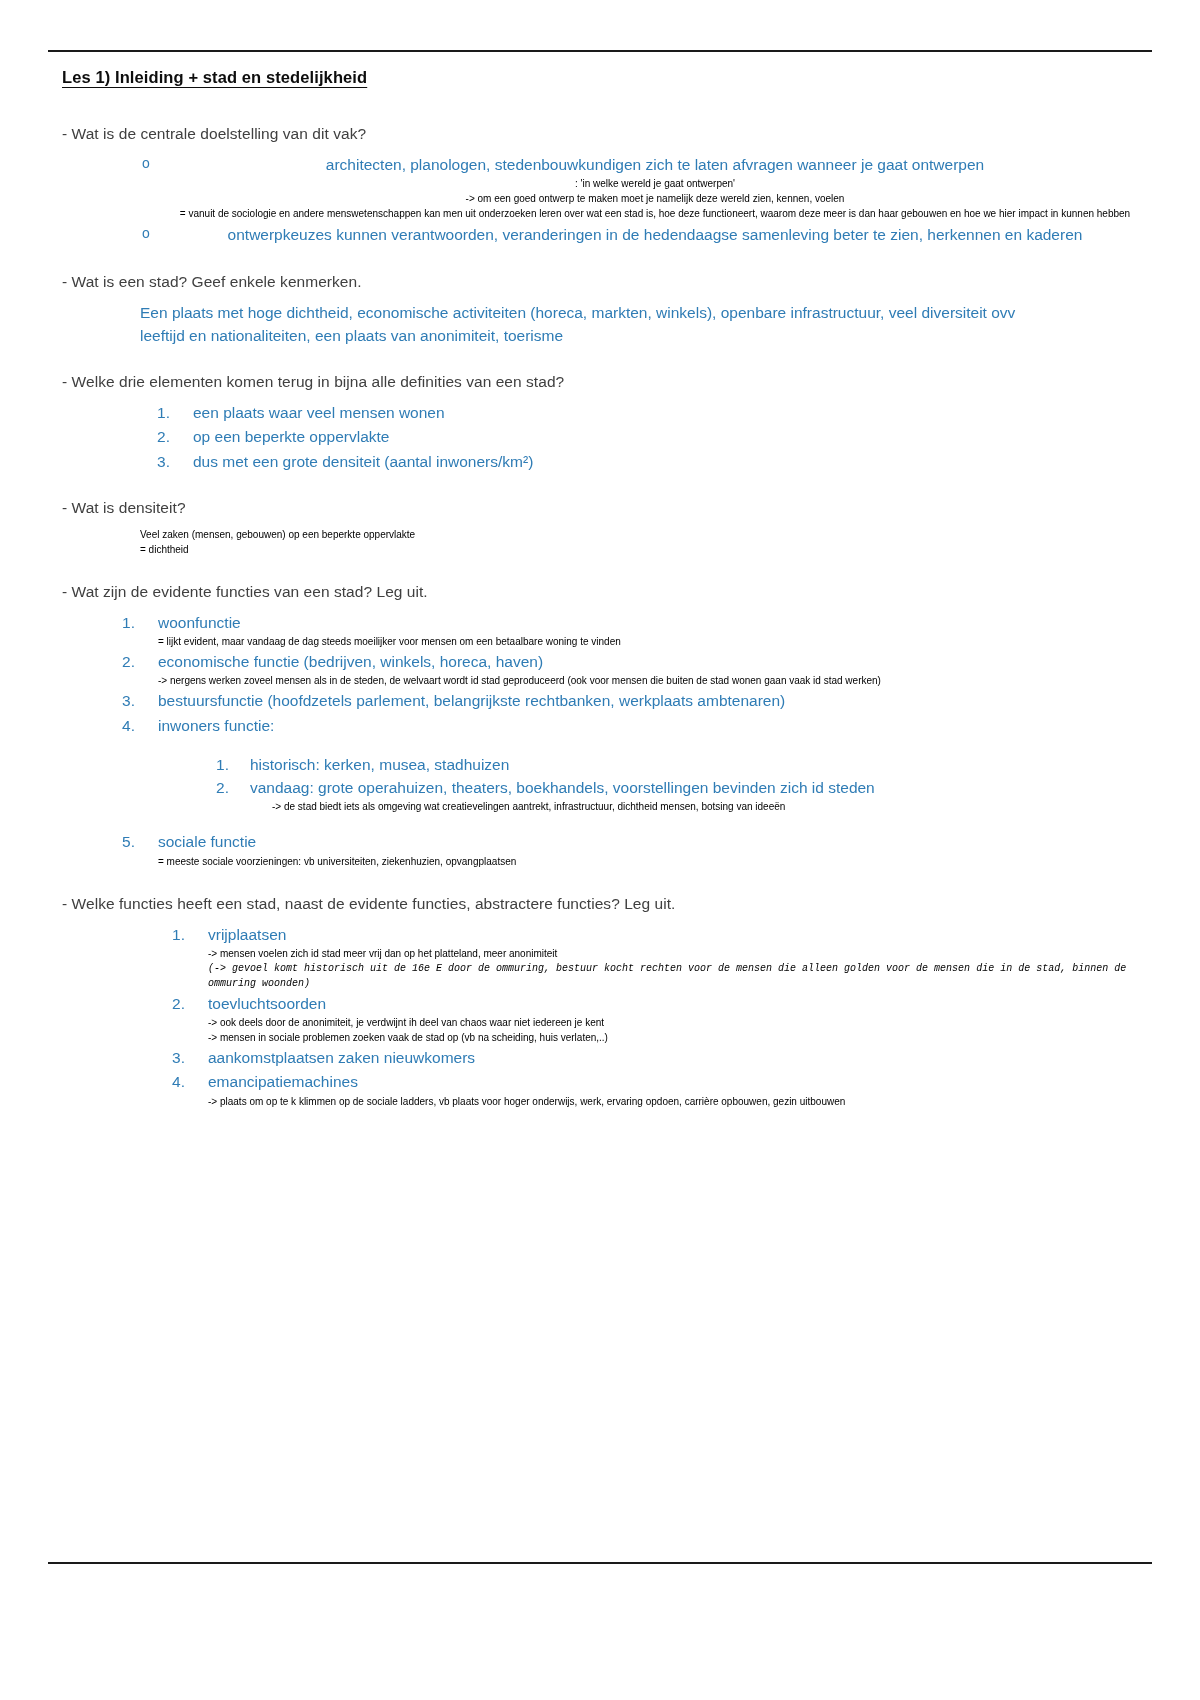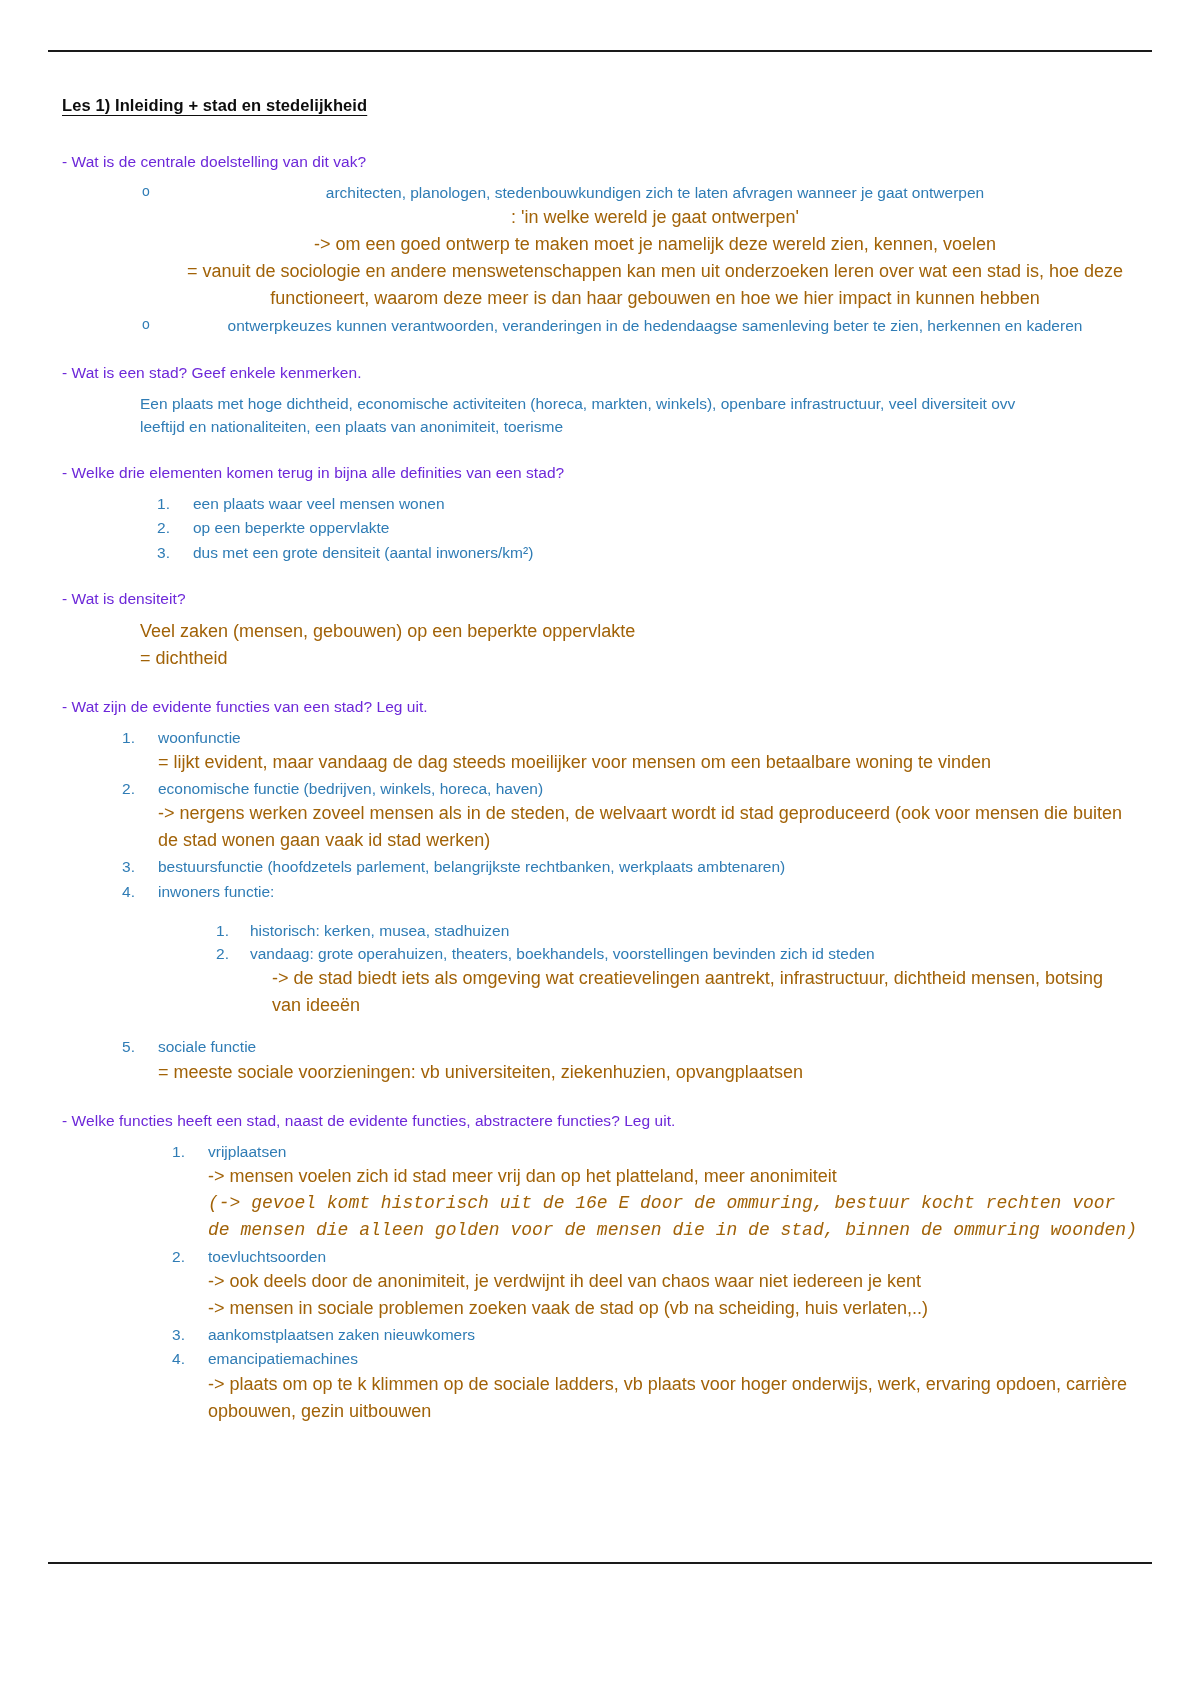--- a/index.html
+++ b/index.html
@@ -20,38 +20,38 @@
     position: absolute;
     left: 48px;
     right: 48px;
     border-top: 2px solid #1a1a1a;
   }
   .rule-top { top: 50px; }
   .rule-bottom { top: 1562px; }
 
   .content {
     position: absolute;
-    top: 96px;
+    top: 68px;
     left: 62px;
     right: 62px;
   }
 
   .doc-title {
     font-size: 16.5px;
     font-weight: bold;
     color: #0d0d0d;
     text-decoration: underline;
     text-underline-offset: 4px;
     letter-spacing: 0.1px;
     margin: 0 0 38px 0;
   }
 
   .question {
     font-size: 15.5px;
-    color: #6d28d9;
+    color: #404040;
     margin: 0 0 8px 0;
     letter-spacing: 0.05px;
   }
 
   .plain-answer {
     font-size: 15.5px;
     color: #2f7cb5;
     line-height: 1.5;
     margin: 10px 0 0 78px;
     max-width: 880px;
@@ -124,22 +124,22 @@
   ol.sub-numbers > li::before {
     content: counter(subitem) ".";
     position: absolute;
     left: 0;
     top: 0;
     color: #2f7cb5;
   }
 
   .detail {
     display: block;
-    font-size: 18px;
-    color: #a16207;
+    font-size: 10px;
+    color: #000000;
     line-height: 1.5;
   }
   .detail.ital { font-style: italic; font-family: Liberation Mono, monospace; }
   .detail.hang { padding-left: 22px; }
 
   .sec { margin-bottom: 26px; }
   .sec-tight { margin-bottom: 20px; }
 </style>
 </head>
 <body>

